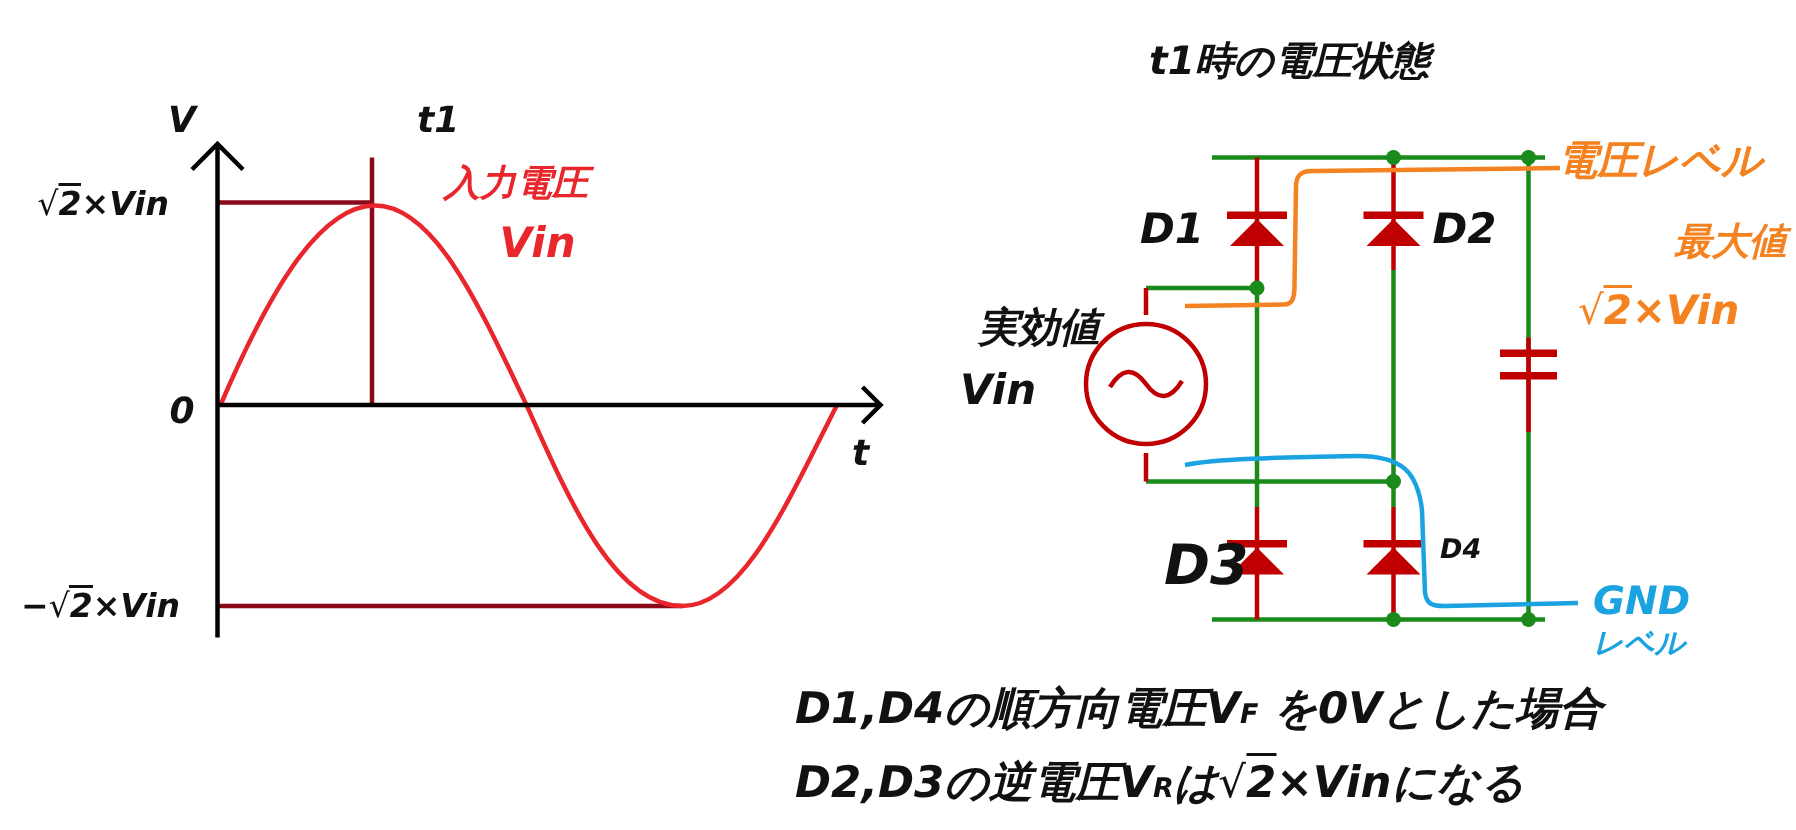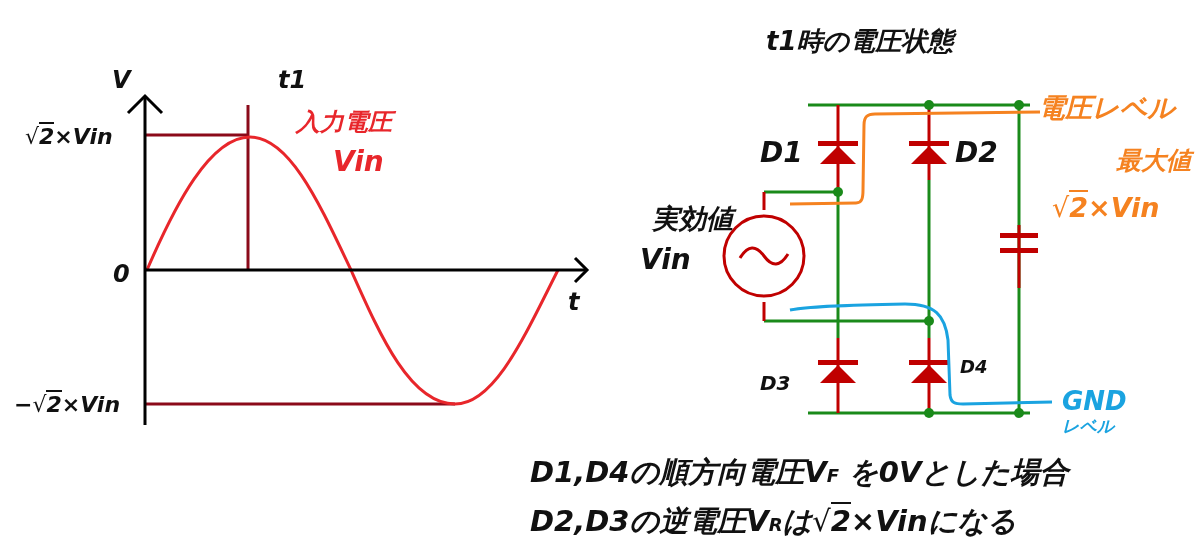--- a/index.html
+++ b/index.html
@@ -111,32 +111,32 @@
 <div class="txt black" style="left:14px;top:394px;font-size:22px;">
   <span>−</span><span class="sqrt"><span class="rad">√</span><span class="ov">2</span></span><span>×Vin</span>
 </div>
 
 <div class="txt red" style="left:296px;top:110px;font-size:24px;">入力電圧</div>
 <div class="txt red" style="left:333px;top:148px;font-size:28px;">Vin</div>
 
 <div class="txt black" style="left:766px;top:28px;font-size:26px;">t1時の電圧状態</div>
 <div class="txt black" style="left:760px;top:139px;font-size:28px;">D1</div>
 <div class="txt black" style="left:955px;top:139px;font-size:28px;">D2</div>
-<div class="txt black" style="left:760px;top:358px;font-size:20px;margin-top:15px;">D3</div>
+<div class="txt black" style="left:776px;top:358px;font-size:37px;">D3</div>
 <div class="txt black" style="left:960px;top:358px;font-size:18px;">D4</div>
 <div class="txt black" style="left:612px;top:205px;font-size:27px;margin-left:40px;">実効値</div>
 <div class="txt black" style="left:640px;top:246px;font-size:28px;">Vin</div>
 
 <div class="txt orange" style="left:1038px;top:94px;font-size:27px;">電圧レベル</div>
 <div class="txt orange" style="left:1116px;top:148px;font-size:25px;">最大値</div>
 <div class="txt orange" style="left:1052px;top:194px;font-size:27px;">
   <span class="sqrt"><span class="rad">√</span><span class="ov">2</span></span><span>×Vin</span>
 </div>
 
 <div class="txt blue" style="left:1062px;top:388px;font-size:26px;">GND</div>
-<div class="txt blue" style="left:1062px;top:418px;font-size:17px;">レベル</div>
+<div class="txt blue" style="left:1062px;top:418px;font-size:20px;">レベル</div>
 
 <div class="txt black" style="left:530px;top:458px;font-size:29px;">
   <span>D1,D4の順方向電圧</span><span>V</span><span class="small">F</span>&nbsp;<span>を0Vとした場合</span>
 </div>
 <div class="txt black" style="left:530px;top:507px;font-size:29px;text-align:center;">
   <span>D2,D3の逆電圧</span><span>V</span><span class="small">R</span><span>は</span><span class="sqrt"><span class="rad">√</span><span class="ov">2</span></span><span>×Vinになる</span>
 </div>
 
 </body></html>

